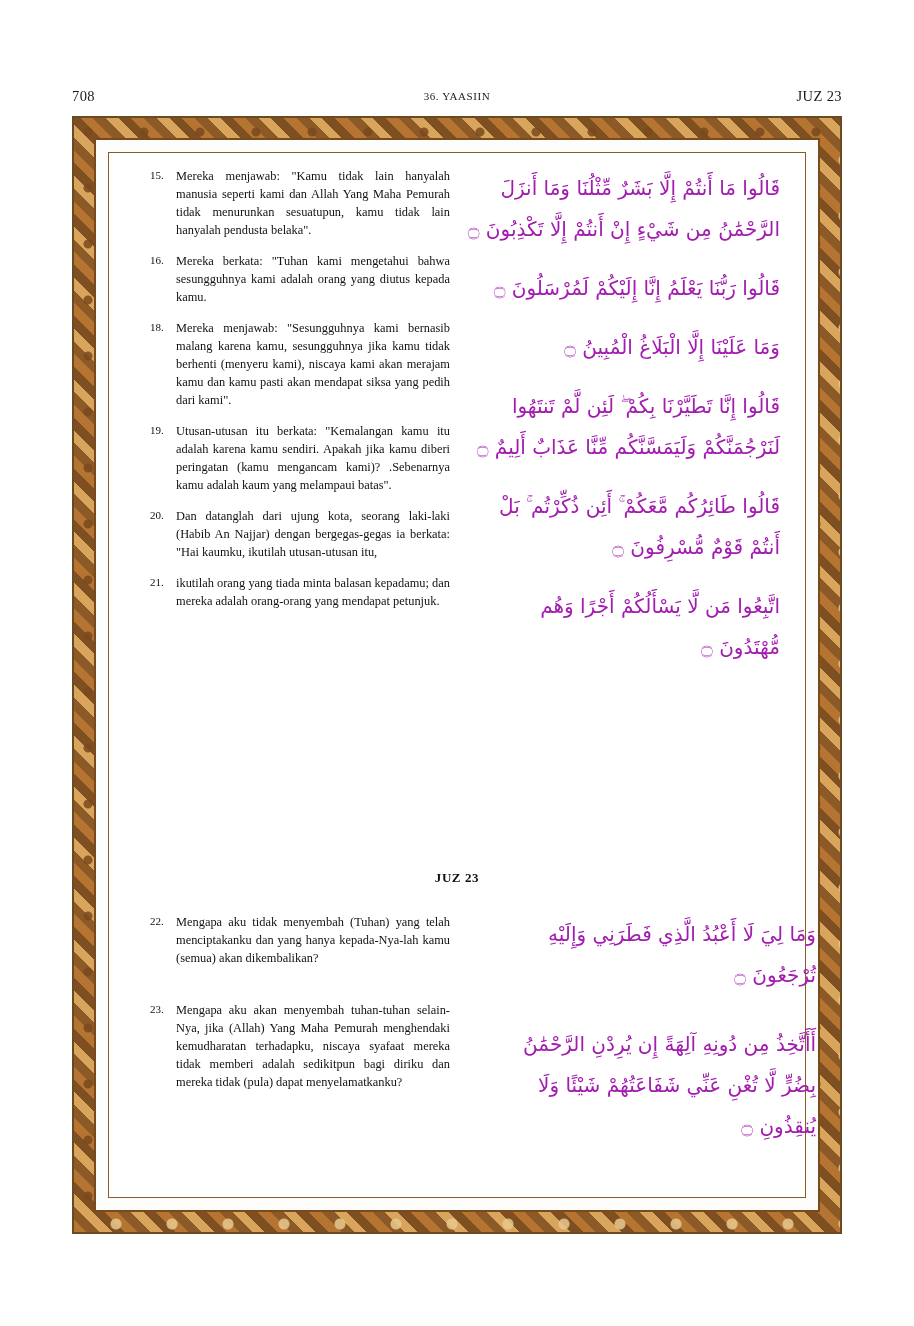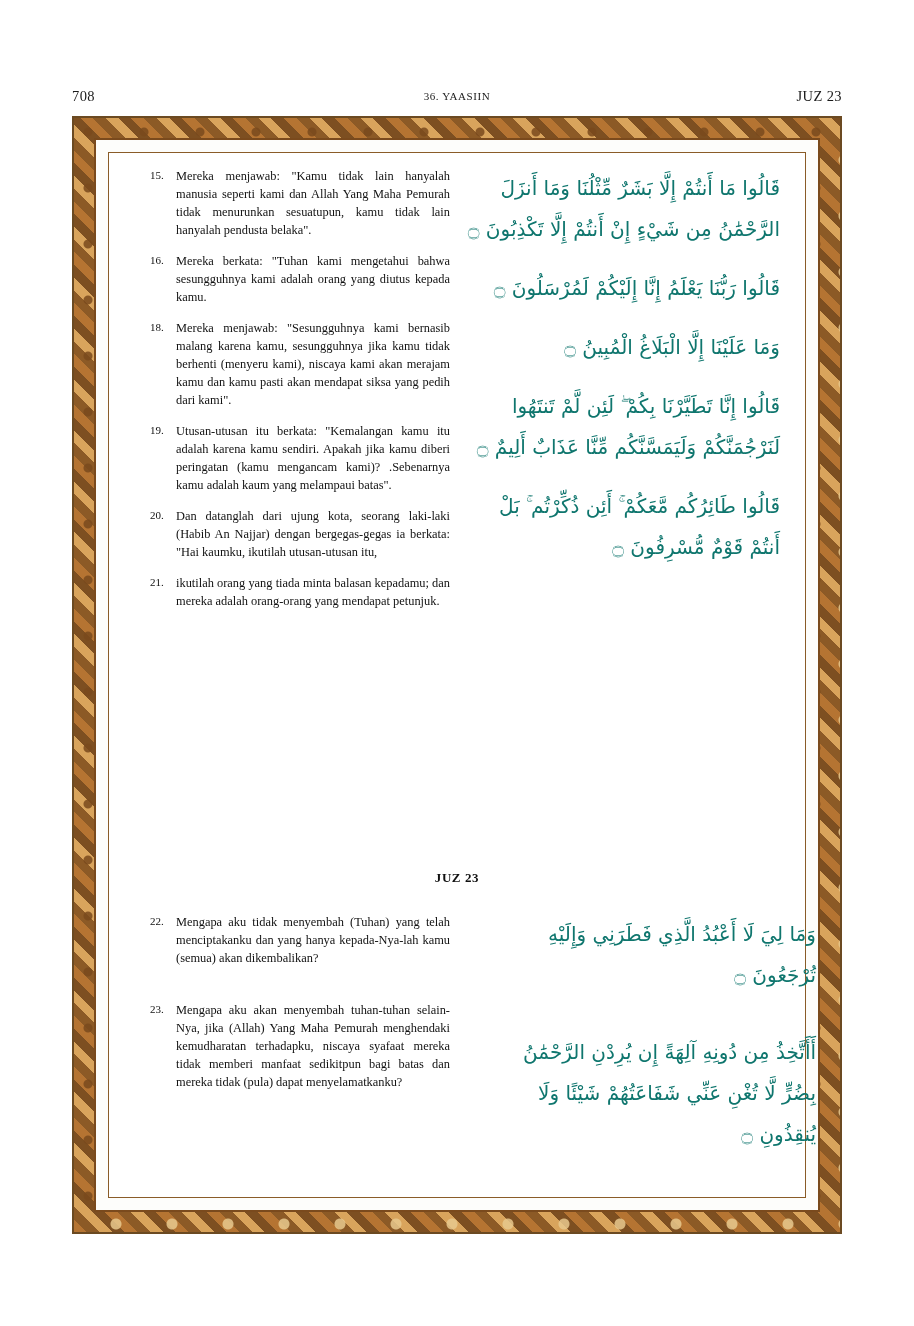--- a/index.html
+++ b/index.html
@@ -135,21 +135,21 @@
     text-align: justify;
     text-align-last: left;
     hyphens: manual;
   }
 
   
   .ayah {
     font-family: "DejaVu Sans", sans-serif;
     font-size: 20px;
     line-height: 2.05;
-    color: #0f766e;
+    color: #a21caf;
     margin-bottom: 18px;
     white-space: pre-line;
     direction: rtl;
     unicode-bidi: bidi-override;
   }
 
   .juz-divider {
     position: absolute;
     left: 0;
     right: 0;
@@ -214,42 +214,44 @@
 
       <div class="col-right">
         <div class="ayah">قَالُوا مَا أَنتُمْ إِلَّا بَشَرٌ مِّثْلُنَا وَمَا أَنزَلَ
 الرَّحْمَٰنُ مِن شَيْءٍ إِنْ أَنتُمْ إِلَّا تَكْذِبُونَ ۝</div>
         <div class="ayah">قَالُوا رَبُّنَا يَعْلَمُ إِنَّا إِلَيْكُمْ لَمُرْسَلُونَ ۝</div>
         <div class="ayah">وَمَا عَلَيْنَا إِلَّا الْبَلَاغُ الْمُبِينُ ۝</div>
         <div class="ayah">قَالُوا إِنَّا تَطَيَّرْنَا بِكُمْ ۖ لَئِن لَّمْ تَنتَهُوا
 لَنَرْجُمَنَّكُمْ وَلَيَمَسَّنَّكُم مِّنَّا عَذَابٌ أَلِيمٌ ۝</div>
         <div class="ayah">قَالُوا طَائِرُكُم مَّعَكُمْ ۚ أَئِن ذُكِّرْتُم ۚ بَلْ
 أَنتُمْ قَوْمٌ مُّسْرِفُونَ ۝</div>
+        <div class="ayah">اتَّبِعُوا مَن لَّا يَسْأَلُكُمْ أَجْرًا وَهُم
+مُّهْتَدُونَ ۝</div>
       </div>
 
     </div>
 
     <div class="juz-divider" style="top:718px;">JUZ 23</div>
 
     <div class="cols" style="position:absolute; top:762px; left:18px; right:18px;">
 
       <div class="col-left">
         <div class="verse">
           <span class="num">22.</span>
           <span class="txt">Mengapa aku tidak menyembah (Tuhan) yang telah menciptakanku dan yang hanya kepada-Nya-lah kamu (semua) akan dikembalikan?</span>
         </div>
         <div class="verse" style="margin-top:34px;">
           <span class="num">23.</span>
-          <span class="txt">Mengapa aku akan menyembah tuhan-tuhan selain-Nya, jika (Allah) Yang Maha Pemurah menghendaki kemudharatan terhadapku, niscaya syafaat mereka tidak memberi manfaat sedikitpun bagi batas dan mereka tidak (pula) dapat menyelamatkanku?</span>
+          <span class="txt">Mengapa aku akan menyembah tuhan-tuhan selain-Nya, jika (Allah) Yang Maha Pemurah menghendaki kemudharatan terhadapku, niscaya syafaat mereka tidak memberi adalah sedikitpun bagi diriku dan mereka tidak (pula) dapat menyelamatkanku?</span>
         </div>
       </div>
 
       <div class="col-right">
         <div class="ayah">وَمَا لِيَ لَا أَعْبُدُ الَّذِي فَطَرَنِي وَإِلَيْهِ تُرْجَعُونَ ۝</div>
-        <div class="ayah" style="margin-top:36px;">أَأَتَّخِذُ مِن دُونِهِ آلِهَةً إِن يُرِدْنِ الرَّحْمَٰنُ
+        <div class="ayah" style="margin-top:28px;">أَأَتَّخِذُ مِن دُونِهِ آلِهَةً إِن يُرِدْنِ الرَّحْمَٰنُ
 بِضُرٍّ لَّا تُغْنِ عَنِّي شَفَاعَتُهُمْ شَيْئًا وَلَا
 يُنقِذُونِ ۝</div>
       </div>
 
     </div>
 
   </div>
 </div>
 
 </body></html>

